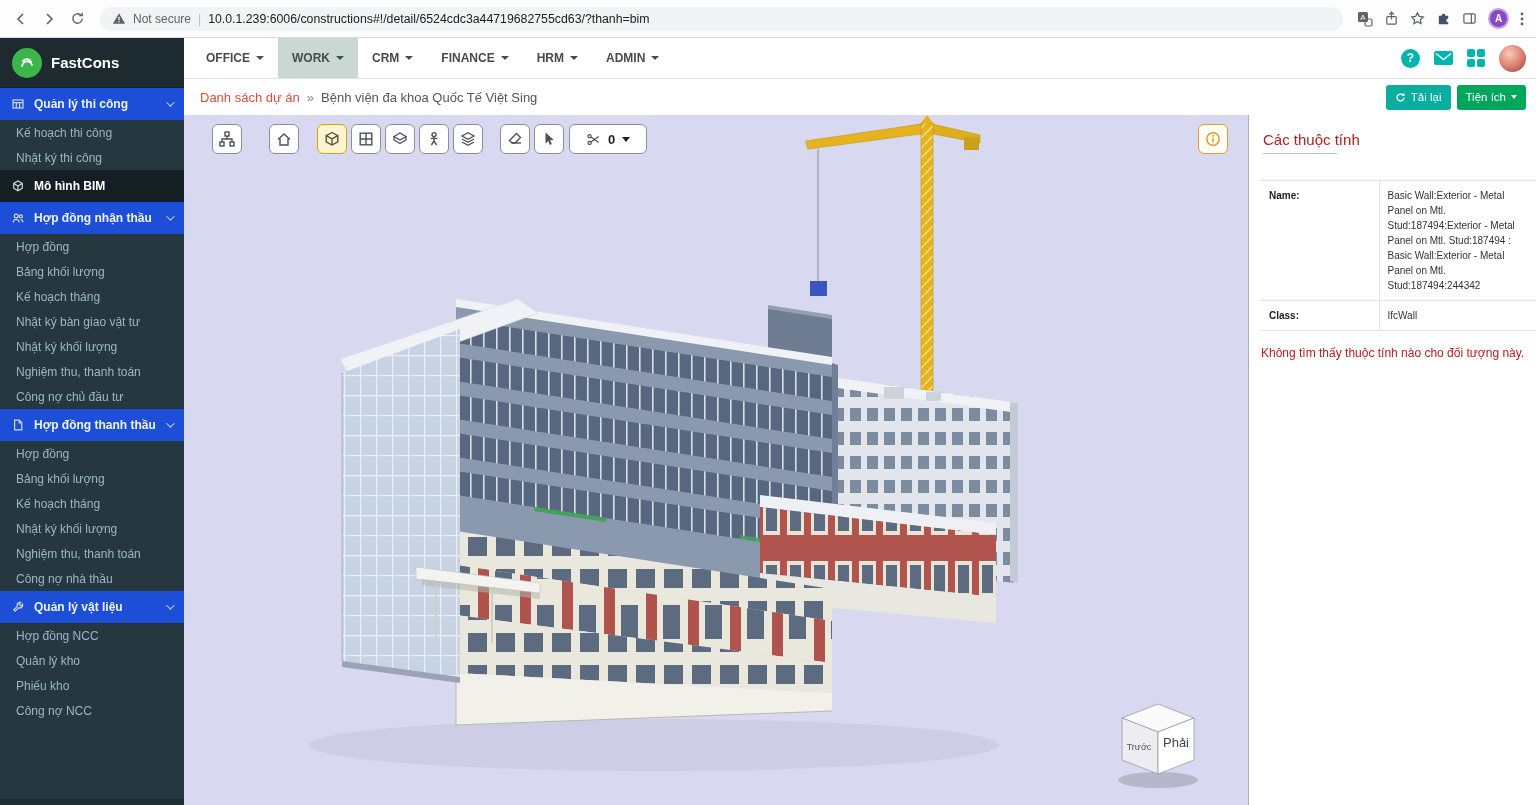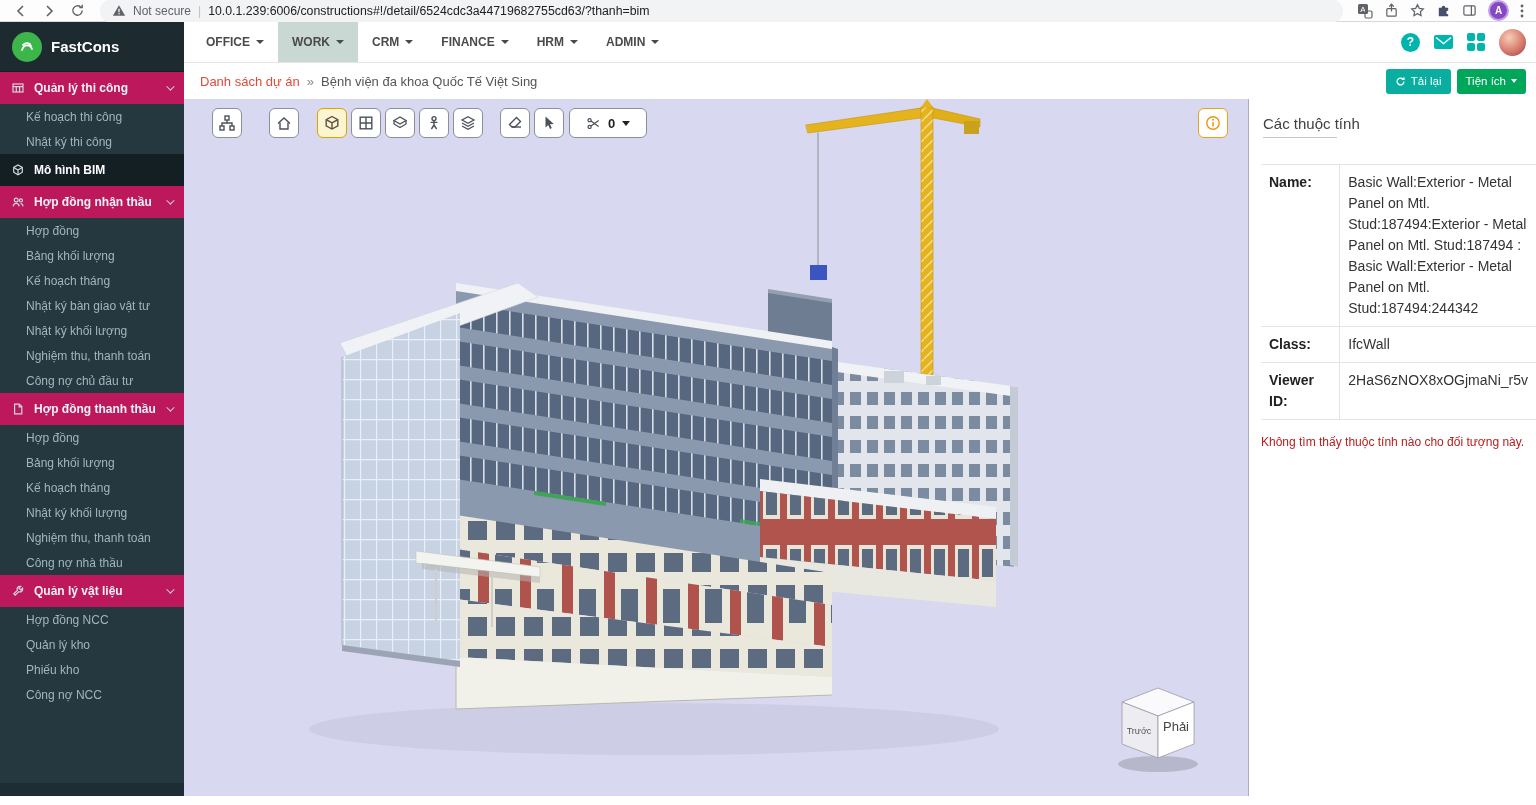--- a/index.html
+++ b/index.html
@@ -1,38 +1,38 @@
 <!DOCTYPE html>
 <html><head>
 <meta charset="utf-8">
 <style>
   * { box-sizing: border-box; margin: 0; padding: 0; }
   html,body { width:1536px; height:805px; overflow:hidden; font-family:"Liberation Sans", sans-serif; background:#fff; }
 
   
-  .chrome { height:22px; background:#fdfdfd; border-bottom:1px solid #d8d9dd; display:flex; align-items:center; padding:0 8px; gap:2px; }
+  .chrome { height:38px; background:#fdfdfd; border-bottom:1px solid #d8d9dd; display:flex; align-items:center; padding:0 8px; gap:2px; }
   .cbtn { width:26px; height:24px; display:flex; align-items:center; justify-content:center; color:#5f6368; border-radius:50%; cursor:pointer; flex-shrink:0; }
   .addr { flex:1; height:24px; background:#f1f3f4; border-radius:13px; display:flex; align-items:center; padding:0 12px; margin:0 8px; gap:7px; font-size:12px; color:#5f6368; min-width:0; cursor:text; }
   .addr .url { color:#202124; font-size:12.3px; white-space:nowrap; overflow:hidden; }
   .addr .sep { color:#bdc0c4; }
   .chrome-right { display:flex; align-items:center; gap:11px; padding:0 4px; flex-shrink:0; }
   .avatar-chrome { width:21px; height:21px; border-radius:50%; background:#8649c1; border:2px solid #c2a0e8; color:#fff; font-size:10px; font-weight:bold; display:flex; align-items:center; justify-content:center; cursor:pointer; }
 
   
   .app { display:flex; height:774px; }
 
   
   .sidebar { width:184px; flex-shrink:0; background:#26383f; color:#cfd8dc; font-size:12px; display:flex; flex-direction:column; overflow:hidden;justify-content:space-between; }
   .logo { height:50px; flex-shrink:0; background:#1d2b31; border-bottom:1px solid #152025; display:flex; align-items:center; gap:9px; padding:0 12px; cursor:pointer; }
   .logo-badge { width:30px; height:30px; border-radius:50%; background:#3cb54a; display:flex; align-items:center; justify-content:center; flex-shrink:0; }
   .brand { color:#fff; font-weight:bold; font-size:15px; }
-  .sb-item { height:32px; flex-shrink:0; display:flex; align-items:center; gap:8px; padding:0 12px; background:#be185d; color:#edf2f4; font-weight:bold; cursor:pointer; }
+  .sb-item { height:32px; flex-shrink:0; display:flex; align-items:center; gap:8px; padding:0 12px; background:#1d4ed8; color:#edf2f4; font-weight:bold; cursor:pointer; }
   .sb-link { background:#222f36; font-size:11px; letter-spacing:.2px; }
   .sb-active { background:#141f24; color:#fff; }
-  .sb-sub { height:25px; flex-shrink:0; display:flex; align-items:center; padding:0 12px 0 26px; color:#9fb6bf; cursor:pointer; }
+  .sb-sub { height:25px; flex-shrink:0; display:flex; align-items:center; padding:0 12px 0 16px; color:#9fb6bf; cursor:pointer; }
   .sb-ico { width:14px; display:flex; color:#cfd8dc; flex-shrink:0; }
   .chev { margin-left:auto; width:6px; height:6px; border-right:1.6px solid #cfd8dc; border-bottom:1.6px solid #cfd8dc; transform:rotate(45deg) translateY(-2px); }
   .sb-fill { flex:1; }
   .sb-bottom { height:13px; flex-shrink:0; background:#1e2d33; }
 
   
   .main { flex:1; display:flex; flex-direction:column; min-width:0; }
   .topnav { height:41px; flex-shrink:0; background:#fff; border-bottom:1px solid #e4e4e4; display:flex; align-items:stretch; padding-left:8px; }
   .nav-item { display:flex; align-items:center; gap:6px; padding:0 14px; font-size:12px; font-weight:bold; color:#4a4a4a; cursor:pointer; }
   .nav-item.active { background:#c9d8d2; }
@@ -64,24 +64,24 @@
   .tb.active { border-color:#d8a400; background:#fdf4d0; }
   .tb.info { margin-left:auto; border-color:#e8a313; }
   .clip { width:78px; display:flex; align-items:center; justify-content:center; gap:7px; font-size:13px; font-weight:bold; color:#222; }
   .dcaret { width:0; height:0; border-left:4.5px solid transparent; border-right:4.5px solid transparent; border-top:5.5px solid #222; }
   .ml8{margin-left:8px} .ml27{margin-left:27px} .ml18{margin-left:18px} .ml4{margin-left:4px} .ml17{margin-left:17px} .ml5{margin-left:5px}
 
   .navcube { position:absolute; right:34px; bottom:22px; cursor:pointer; }
 
   
   .panel { width:288px; flex-shrink:0; background:#fff; border-left:1px solid #ababc2; color:#333; overflow:hidden; }
-  .panel-title { font-size:15px; color:#404040; padding:16px 0 5px 14px; }
+  .panel-title { font-size:15px; color:#b91c1c; padding:16px 0 5px 14px; }
   .panel-rule { width:74px; height:1px; background:#c4c4c4; margin:0 0 26px 14px; }
   .ptable { width:calc(100% - 12px); margin-left:12px; border-collapse:collapse; }
-  .ptable td { border:1px solid #e4e4e4; padding:7px 8px; font-size:14px; vertical-align:top; line-height:1.5; }
+  .ptable td { border:1px solid #e4e4e4; padding:7px 8px; font-size:10px; vertical-align:top; line-height:1.5; }
   .ptable td.plabel { border-left:none; width:118px; font-weight:bold; color:#222; }
   .ptable td.pval { border-right:none; color:#333; }
   .panel-empty { padding:15px 2px 0 12px; font-size:12px; color:#b91c1c; white-space:nowrap; overflow:hidden; }
 
   svg { display:block; }
 </style>
 </head>
 <body>
 
 <div class="chrome">
@@ -531,24 +531,20 @@
         <table class="ptable">
           <tbody>
               <tr>
             <td class="plabel">Name:</td>
             <td class="pval">Basic Wall:Exterior - Metal Panel on Mtl. Stud:187494:Exterior - Metal Panel on Mtl. Stud:187494 : Basic Wall:Exterior - Metal Panel on Mtl. Stud:187494:244342</td>
           </tr>
           <tr>
             <td class="plabel">Class:</td>
             <td class="pval">IfcWall</td>
           </tr>
-          <tr>
-            <td class="plabel">Viewer ID:</td>
-            <td class="pval">2HaS6zNOX8xOGjmaNi_r5v</td>
-          </tr>
         </tbody>
           </table>
         <div class="panel-empty">Không tìm thấy thuộc tính nào cho đối tượng này.</div>
       </div>
 
     </div>
   </div>
 </div>
 
 </body></html>

